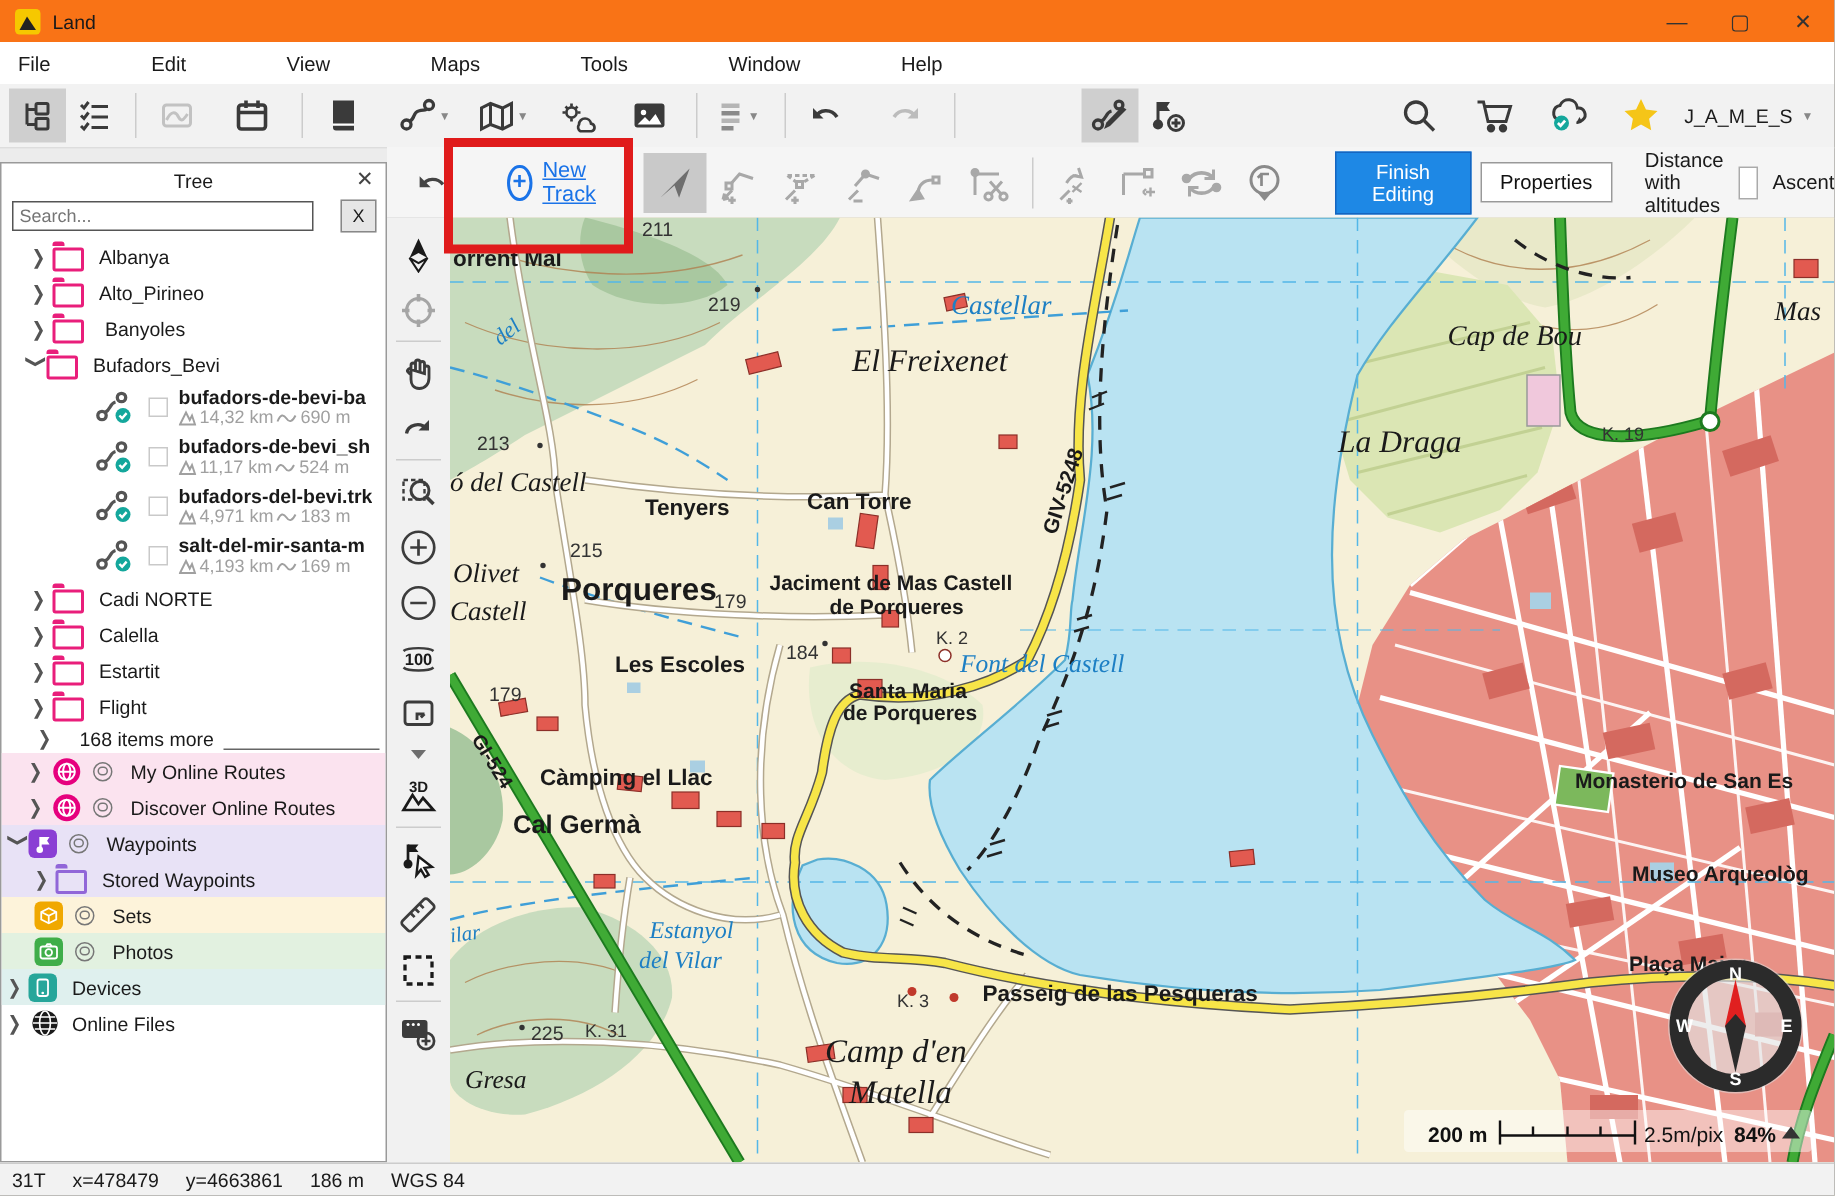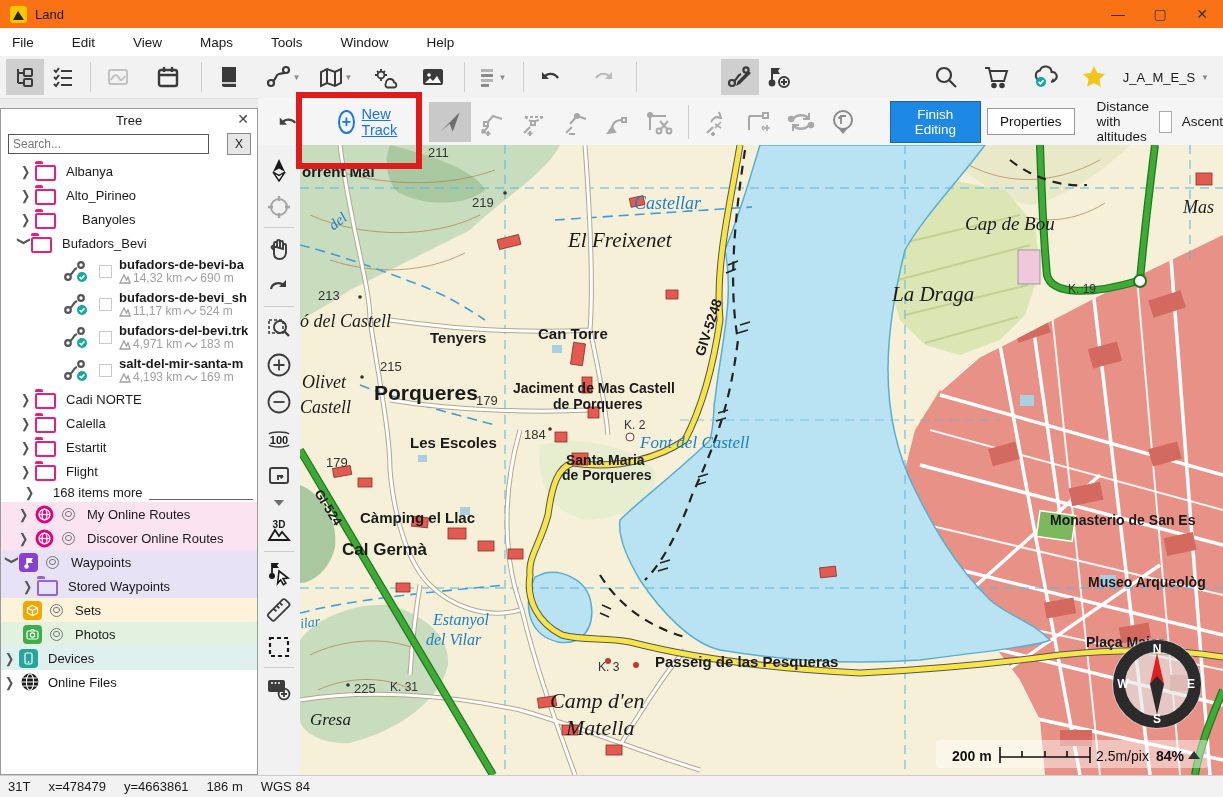--- a/index.html
+++ b/index.html
@@ -9,21 +9,21 @@
   .titlebar{position:absolute;left:0;top:0;width:1223px;height:28px;background:#f97316;
             display:flex;align-items:center;border-bottom:1px solid #e8e8e8;}
   .logo{width:17px;height:17px;background:#f6c800;border-radius:3px;margin:0 8px 0 10px;position:relative;}
   .logo::after{content:"";position:absolute;left:3px;bottom:3px;border-left:5px solid transparent;
                border-right:6px solid transparent;border-bottom:9px solid #222;}
   .apptitle{font-size:13px;}
   .winbtns{margin-left:auto;display:flex;}
   .winbtn{width:42px;height:28px;display:flex;align-items:center;justify-content:center;font-size:14px;color:#333;}
   
   .menubar{position:absolute;left:0;top:28px;width:1223px;height:28px;background:#fff;
-           display:flex;align-items:center;font-size:13.5px;}
+           display:flex;align-items:center;font-size:13.5px;gap:29px;}
   .menu-item{padding:4px 0;margin-right:38px;}
   .menu-item:first-child{margin-left:12px;}
   
   .toolbar{position:absolute;left:0;top:56px;width:1223px;height:42px;background:#f2f2f2;
            border-bottom:1px solid #ddd;display:flex;align-items:center;}
   .tb{width:38px;height:36px;display:flex;align-items:center;justify-content:center;position:relative;flex:0 0 auto;}
   .tb.sel{background:#cfcfcf;}
   .tbsep{width:1px;height:30px;background:#ccc;margin:0 8px;flex:0 0 auto;}
   .dd{font-size:8px;color:#888;margin-left:1px;}
   .tb svg{display:block;}
@@ -297,21 +297,21 @@
           <span style="margin-left:10px">Albanya</span>
       </div>
       <div class="trow" style="padding-left:20px">
         <span class="chev">❯</span>
           <span class="folder"></span>
           <span style="margin-left:10px">Alto_Pirineo</span>
       </div>
       <div class="trow" style="padding-left:20px">
         <span class="chev">❯</span>
           <span class="folder"></span>
-          <span style="margin-left:26px">Banyoles</span>
+          <span style="margin-left:14px">Banyoles</span>
       </div>
       <div class="trow" style="padding-left:16px">
         <span class="chev open">❯</span>
           <span class="folder"></span>
           <span style="margin-left:10px">Bufadors_Bevi</span>
       </div>
 
       <div class="trow trk" style="padding-left:62px">
         <svg width="26" height="24" viewBox="0 0 26 24">
             <g fill="none" stroke="#555" stroke-width="2.2">

